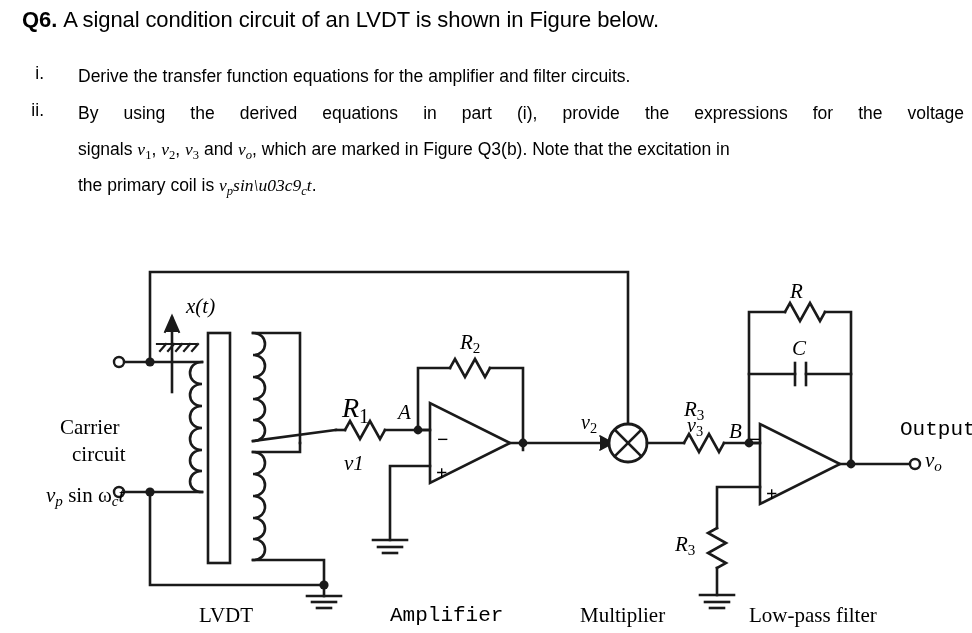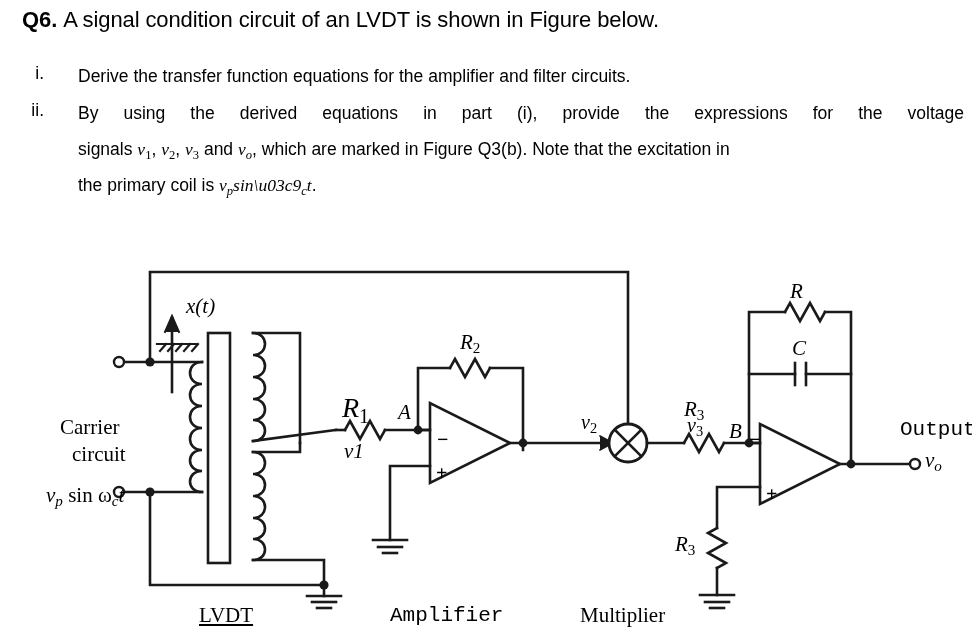--- a/index.html
+++ b/index.html
@@ -283,21 +283,21 @@
   </g>
 </svg>
 
 <div class="lbl lbl-serif-i" style="left:186px; top:296px; font-size:21px;">x(t)</div>
 
 <div class="lbl lbl-serif" style="left:60px; top:409px; font-size:21px;">Carrier</div>
 <div class="lbl lbl-serif" style="left:72px; top:436px; font-size:21px;">circuit</div>
 <div class="lbl lbl-serif" style="left:46px; top:477px; font-size:21px;"><i>v</i><span class="sub">p</span> sin ω<span class="sub">c</span><i>t</i></div>
 
 <div class="lbl lbl-serif-i" style="left:342px; top:394px; font-size:28px;">R<span class="subr">1</span></div>
-<div class="lbl lbl-serif-i" style="left:344px; top:441px; font-size:21px;">v1</div>
+<div class="lbl lbl-serif-i" style="left:344px; top:453px; font-size:21px;">v1</div>
 <div class="lbl lbl-serif-i" style="left:398px; top:402px; font-size:21px;">A</div>
 
 <div class="lbl lbl-serif-i" style="left:460px; top:332px; font-size:21px;">R<span class="subr">2</span></div>
 
 <div class="lbl lbl-serif" style="left:437px; top:421px; font-size:20px; font-weight:bold;">−</div>
 <div class="lbl lbl-serif" style="left:436px; top:455px; font-size:20px; font-weight:bold;">+</div>
 
 <div class="lbl lbl-serif-i" style="left:581px; top:412px; font-size:20px;">v<span class="subr">2</span></div>
 <div class="lbl lbl-serif-i" style="left:651px; top:415px; font-size:20px;margin-left:36px;">v<span class="subr">3</span></div>
 <div class="lbl lbl-serif-i" style="left:684px; top:399px; font-size:21px;">R<span class="subr">3</span></div>
@@ -307,17 +307,18 @@
 <div class="lbl lbl-serif" style="left:766px; top:476px; font-size:20px; font-weight:bold;">+</div>
 
 <div class="lbl lbl-serif-i" style="left:675px; top:534px; font-size:21px;">R<span class="subr">3</span></div>
 
 <div class="lbl lbl-serif-i" style="left:790px; top:281px; font-size:21px;">R</div>
 <div class="lbl lbl-serif-i" style="left:792px; top:338px; font-size:21px;">C</div>
 
 <div class="lbl lbl-serif" style="left:900px; top:411px; font-size:21px;font-family:Liberation Mono, monospace;">Output</div>
 <div class="lbl lbl-serif-i" style="left:925px; top:450px; font-size:21px;">v<span class="sub">o</span></div>
 
-<div class="secname" style="left:199px; top:605px;text-decoration:underline;">LVDT</div>
+<div class="secname" style="left:199px; top:605px;">LVDT</div>
 <div class="secname" style="left:390px; top:605px;font-family:Liberation Mono, monospace;">Amplifier</div>
 <div class="secname" style="left:580px; top:605px;">Multiplier</div>
+<div class="secname" style="left:749px; top:605px;">Low-pass filter</div>
 
 </div>
 
 </body></html>

